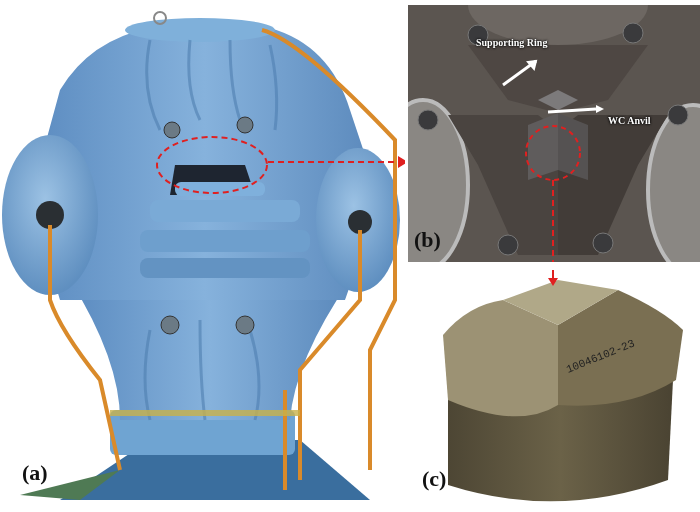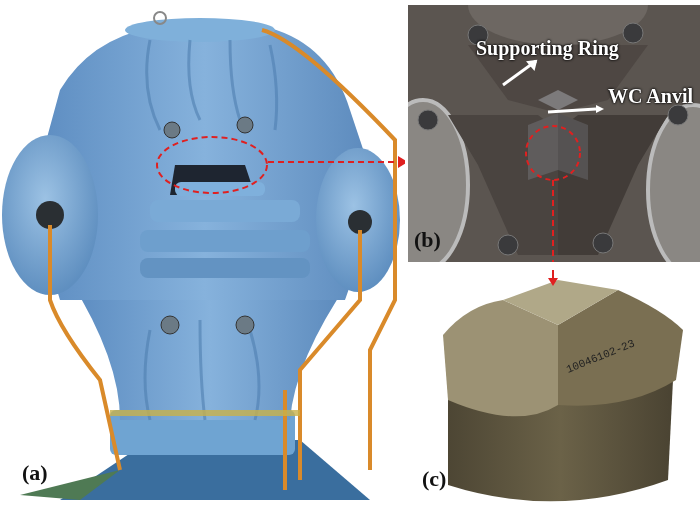--- a/index.html
+++ b/index.html
@@ -2,21 +2,21 @@
 <html><head>
 <meta charset="utf-8">
 <style>
   html,body{margin:0;padding:0;background:#fff;}
   body{width:700px;height:512px;position:relative;overflow:hidden;font-family:"Liberation Serif","DejaVu Serif",serif;}
   .panel{position:absolute;overflow:hidden;}
   #panel-a{left:0;top:0;width:405px;height:500px;}
   #panel-b{left:408px;top:5px;width:292px;height:257px;background:#4a4542;}
   #panel-c{left:408px;top:270px;width:292px;height:242px;background:#fff;}
   .plabel{position:absolute;font-weight:bold;font-size:22px;color:#111;}
-  .anno{position:absolute;font-weight:bold;font-size:20px;color:#fff;text-shadow:0 0 2px #000,0 0 3px #000;white-space:nowrap;}
+  .anno{position:absolute;font-weight:bold;font-size:10px;color:#fff;text-shadow:0 0 2px #000,0 0 3px #000;white-space:nowrap;}
   svg{position:absolute;left:0;top:0;}
 </style>
 </head>
 <body>
 
 <div id="panel-a" class="panel">
   <svg width="405" height="500" viewBox="0 0 405 500">
     <defs>
       <linearGradient id="blueG" x1="0" x2="1">
         <stop offset="0" stop-color="#5b8bc0"></stop>
@@ -111,21 +111,21 @@
 
     <circle cx="145" cy="148" r="27" fill="none" stroke="#e02020" stroke-width="2" stroke-dasharray="5,4"></circle>
     <path d="M145 175 L145 257" stroke="#e02020" stroke-width="2" stroke-dasharray="6,4"></path>
 
     <path d="M95 80 L128 56" stroke="#fff" stroke-width="3"></path>
     <path d="M128 56 L120 57 L126 64 Z" fill="#fff" stroke="#fff" stroke-width="2"></path>
     <path d="M140 107 L188 104" stroke="#fff" stroke-width="3"></path>
     <path d="M188 100 L196 104 L188 108 Z" fill="#fff"></path>
   </svg>
   <div class="anno" style="left:68px;top:32px;">Supporting Ring</div>
-  <div class="anno" style="left:200px;top:80px;">WC Anvil</div>
+  <div class="anno" style="left:200px;top:110px;">WC Anvil</div>
   <div class="plabel" style="left:6px;top:222px;">(b)</div>
 </div>
 
 <div id="panel-c" class="panel">
   <svg width="292" height="242" viewBox="0 0 292 242">
     <defs>
       <linearGradient id="cylG" x1="0" x2="1">
         <stop offset="0" stop-color="#4d4634"></stop>
           <stop offset="0.5" stop-color="#6b6248"></stop>
           <stop offset="1" stop-color="#4a4332"></stop>

